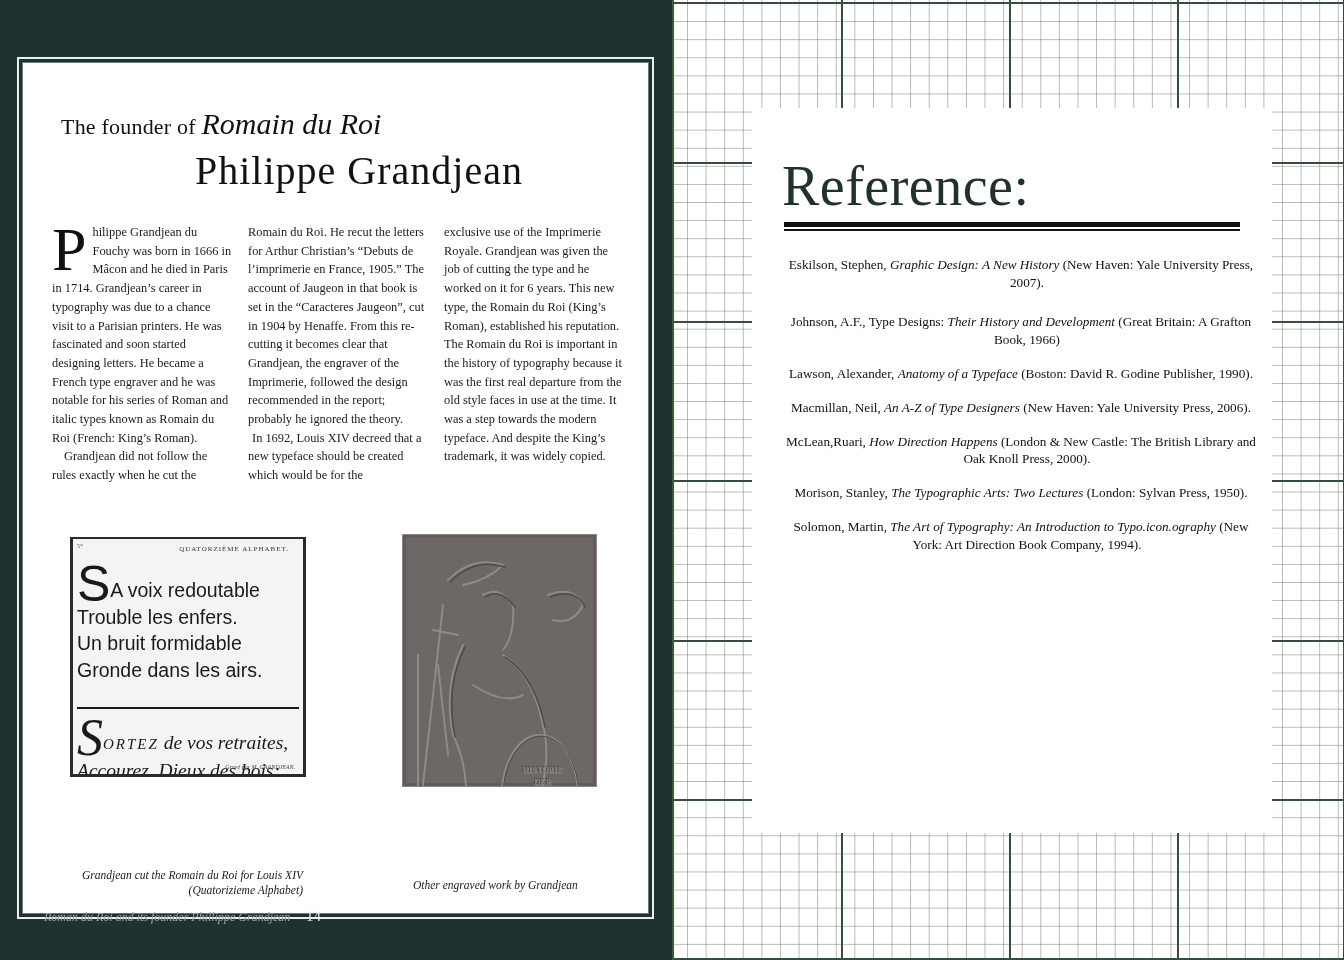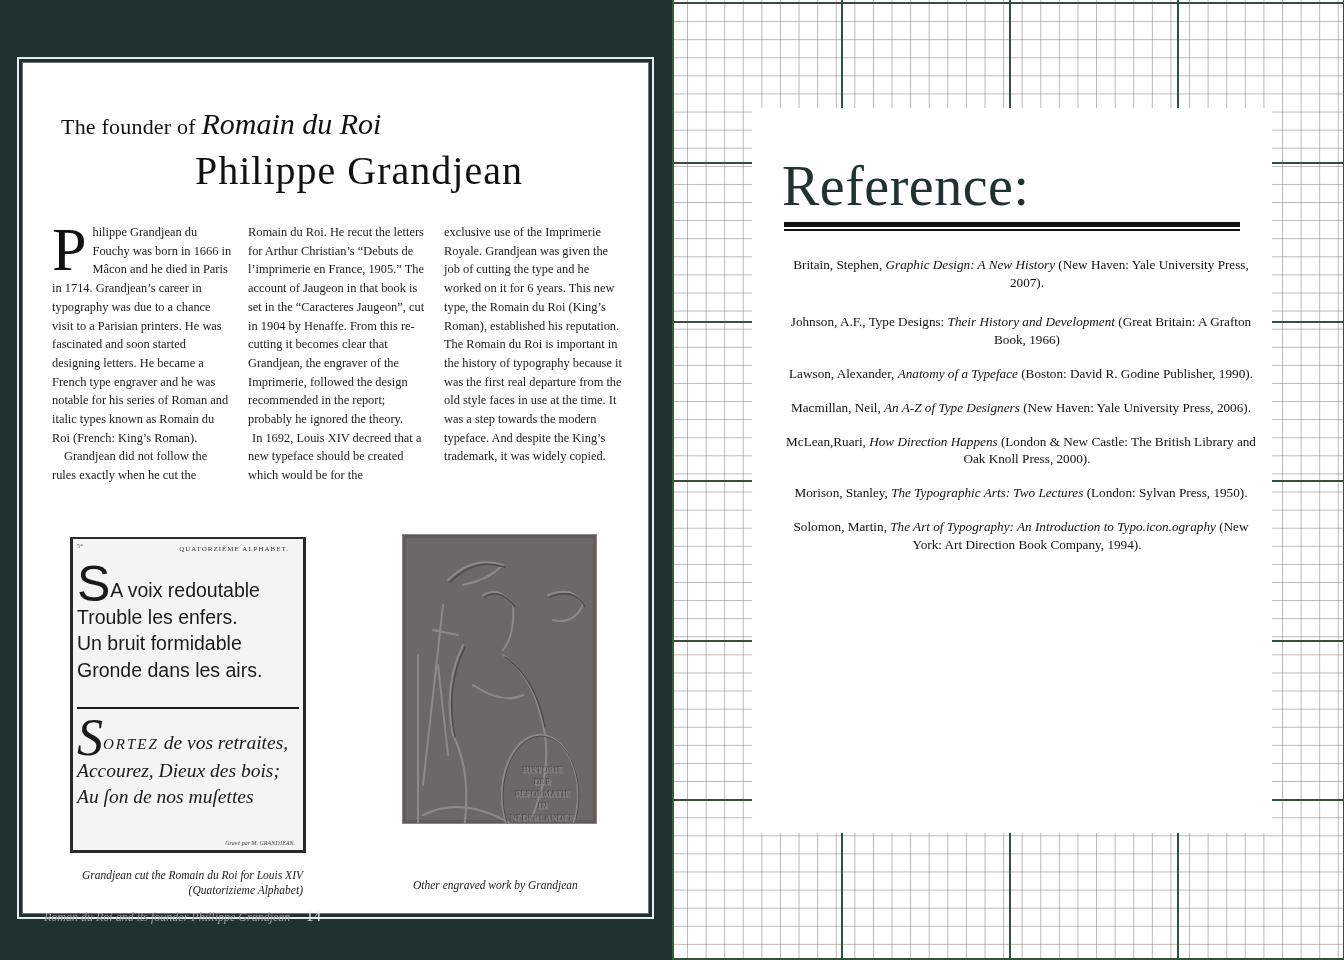--- a/index.html
+++ b/index.html
@@ -38,21 +38,21 @@
     font-size: 12.4px; line-height: 18.7px; color: #1a1a1a;
   }
   .col p { margin: 0; }
   .dropcap {
     float: left; font-size: 62px; line-height: 48px; margin: 2px 6px 0 0;
     color: #111;
   }
   .indent { text-indent: 12px; }
 
   .figure-left {
-    position: absolute; left: 47px; top: 474px; width: 236px; height: 316px;
+    position: absolute; left: 47px; top: 474px; width: 236px; height: 240px;
     background: #f4f4f2; border: 3px solid #2a2a2a; border-top-width: 2px;
     overflow: hidden;
   }
   .fig-header {
     position: absolute; right: 14px; top: 6px; font-size: 7px; letter-spacing: 1px; color: #333;
   }
   .fig-num { position: absolute; left: 4px; top: 4px; font-size: 6px; color: #555; }
   .fig-lines-top {
     position: absolute; left: 4px; top: 30px; font-family: "Liberation Sans", "DejaVu Sans", sans-serif;
     font-size: 19.5px; line-height: 26.5px; color: #1a1a1a; white-space: nowrap;
@@ -61,21 +61,21 @@
   .fig-rule { position: absolute; left: 4px; right: 4px; top: 168px; height: 2px; background: #1a1a1a; }
   .fig-lines-bottom {
     position: absolute; left: 4px; top: 184px; font-style: italic;
     font-size: 19.5px; line-height: 26.5px; color: #1a1a1a; white-space: nowrap;
   }
   .fig-lines-bottom .big { font-size: 52px; line-height: 30px; vertical-align: -6px; }
   .fig-lines-bottom .caps { font-size: 15px; letter-spacing: 2px; font-style: italic; }
   .fig-signature { position: absolute; right: 8px; bottom: 4px; font-size: 6px; font-style: italic; color: #444; }
 
   .figure-right {
-    position: absolute; left: 379px; top: 471px; width: 195px; height: 290px;
+    position: absolute; left: 379px; top: 471px; width: 195px; height: 253px;
     background: #6d6866;
     border: 1px solid #8a8583;
     box-shadow: inset 0 0 0 3px #615c5a;
     overflow: hidden;
   }
   .engraving { position: absolute; inset: 0; }
   .engraving-text {
     position: absolute; left: 104px; top: 230px; width: 72px; text-align: center;
     font-size: 8px; line-height: 12px; color: #8d8886; letter-spacing: 0.5px;
     text-shadow: -1px -1px 0 #4a4644, 1px 1px 0 #908b89;
@@ -242,21 +242,21 @@
   <div class="major-h" style="top:799px"></div>
   <div class="major-h" style="top:958px"></div>
 
   <div class="ref-card">
     <div class="ref-title">Reference:</div>
     <div class="ref-rule-thick"></div>
     <div class="ref-rule-thin"></div>
 
     <div class="ref-list">
       <div class="ref-item">
-        <span>Britain, Stephen, </span><em>Graphic Design: A New History</em><span> (New Haven: Yale University Press, 2007).</span>
+        <span>Eskilson, Stephen, </span><em>Graphic Design: A New History</em><span> (New Haven: Yale University Press, 2007).</span>
       </div>
       <div class="ref-item" style="margin-top:22px">
         <span>Johnson, A.F., Type Designs: </span><em>Their History and Development</em><span> (Great Britain: A Grafton Book, 1966)</span>
       </div>
       <div class="ref-item">
         <span>Lawson, Alexander, </span><em>Anatomy of a Typeface</em><span> (Boston: David R. Godine Publisher, 1990).</span>
       </div>
       <div class="ref-item">
         <span>Macmillan, Neil, </span><em>An A-Z of Type Designers</em><span> (New Haven: Yale University Press, 2006).</span>
       </div>

